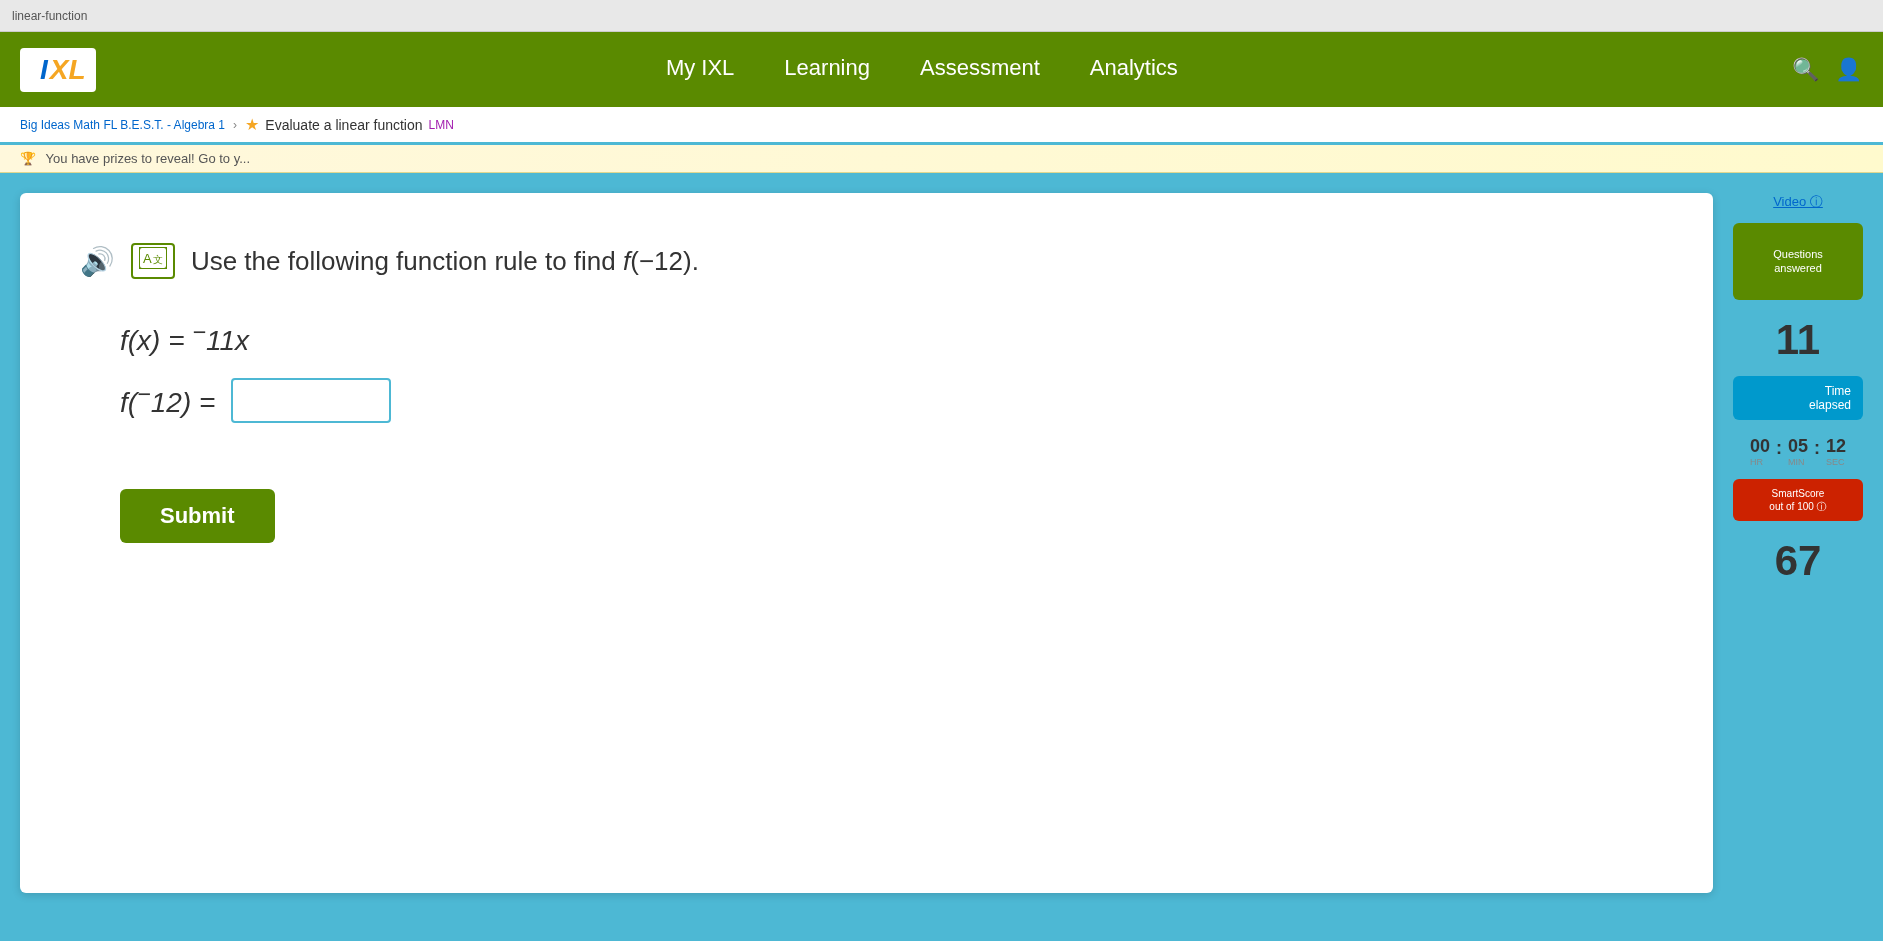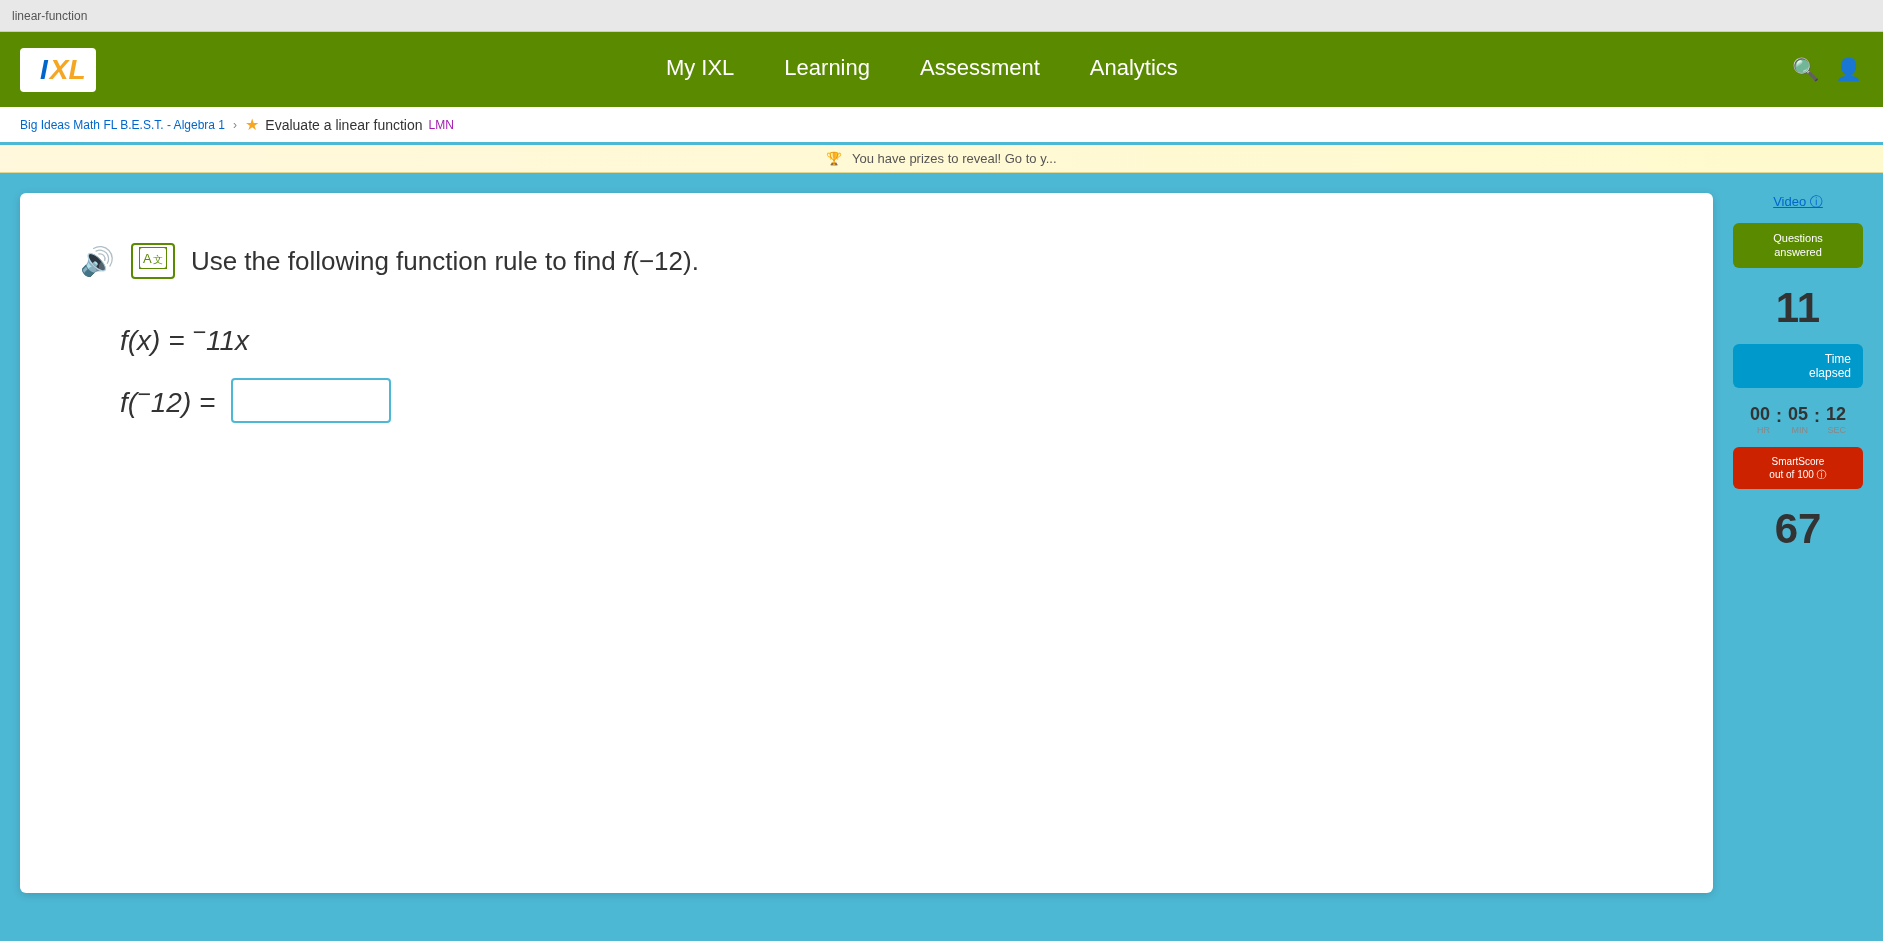--- a/index.html
+++ b/index.html
@@ -126,21 +126,21 @@
     .breadcrumb-lmn {
       color: #a21caf;
       font-size: 12px;
       margin-left: 6px;
     }
 
     
     .prize-banner {
       background: linear-gradient(to right, #fff8dc, #fffacd);
       padding: 6px 20px;
-      text-align: center;
+      text-align: left;
       font-size: 13px;
       color: #555;
       border-bottom: 1px solid #e0d890;
     }
 
     .prize-icon {
       color: #f5a623;
       margin-right: 6px;
     }
 
@@ -247,21 +247,21 @@
       font-size: 13px;
       cursor: pointer;
       text-align: center;
       text-decoration: underline;
     }
 
     .questions-answered-badge {
       background: #5a8a00;
       color: white;
       border-radius: 6px;
-      padding: 8px 12px;
+      padding: 24px 12px;
       text-align: center;
       font-size: 12px;
       width: 100%;
     }
 
     .questions-answered-badge .label {
       font-size: 11px;
       line-height: 1.3;
     }
 
@@ -287,21 +287,21 @@
     .time-display {
       display: flex;
       gap: 6px;
       justify-content: center;
       font-size: 13px;
       color: #555;
       margin-top: 4px;
     }
 
     .time-col {
-      text-align: right;
+      text-align: left;
     }
 
     .time-val {
       font-size: 18px;
       font-weight: bold;
       color: #333;
     }
 
     .time-lbl {
       font-size: 9px;
@@ -400,20 +400,21 @@
       <em>f</em>(<em>x</em>) = <sup>−</sup>11<em>x</em>
     </div>
 
     <div class="function-input-row">
       <span>
         <em>f</em>(<sup>−</sup>12) =
       </span>
       <input type="text" class="answer-input" placeholder="" style="">
     </div>
 
+    <button class="submit-button">Submit</button>
 
   </div>
 
   <div class="right-sidebar">
 
     <span class="video-link">Video ⓘ</span>
 
     <div class="questions-answered-badge">
       <div class="label">Questions<br>answered</div>
     </div>

